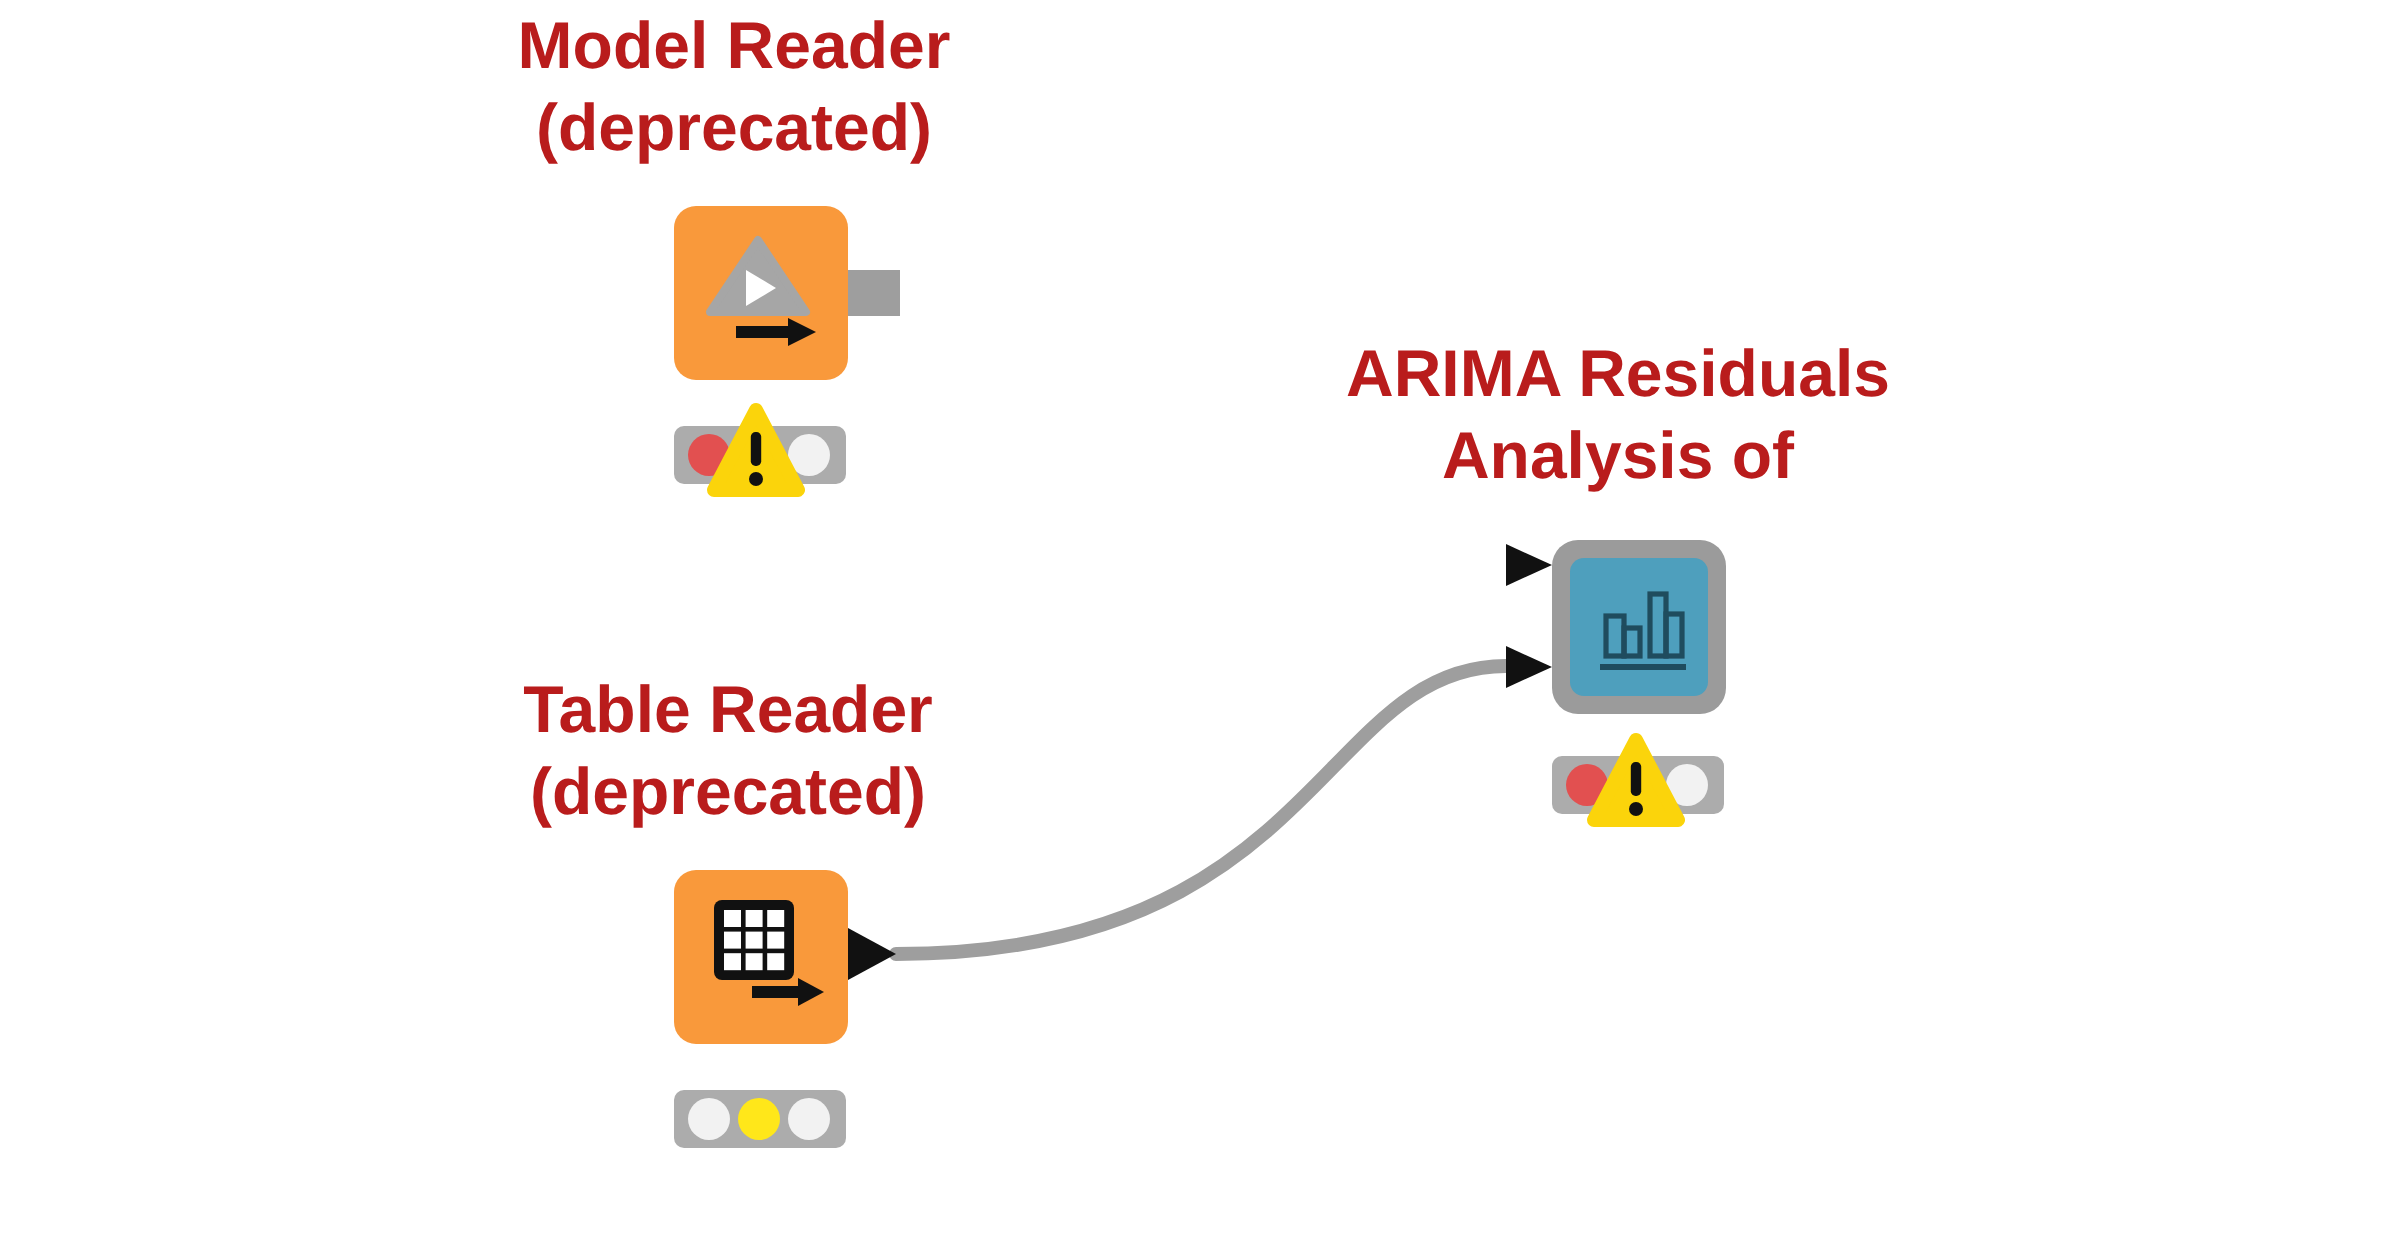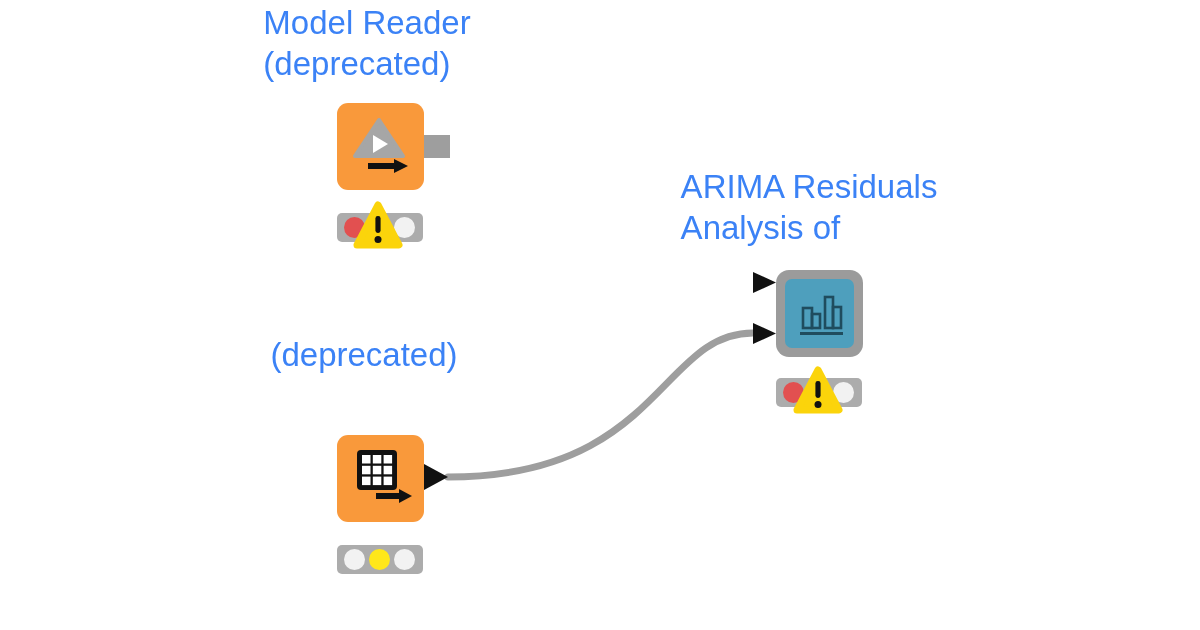--- a/index.html
+++ b/index.html
@@ -7,24 +7,25 @@
     position:relative;
     width:1200px;height:630px;
     background:#fff;
     overflow:hidden;
     font-family:"Liberation Sans", sans-serif;
   }
   .abs{position:absolute;}
   .node-label{
     position:absolute;
     transform:translateX(-50%);
-    font-weight:400;
+    text-align:center;
+    font-weight:700;
     font-size:33px;
     line-height:41px;
-    color:#3b82f6;
+    color:#b91c1c;
     white-space:nowrap;
   }
   .node-body{
     position:absolute;
     width:87px;height:87px;
     border-radius:11px;
   }
   .node-orange{background:#F9993B;}
   .component-frame{
     position:absolute;
@@ -93,20 +94,21 @@
     <div class="light l1 off"></div>
     <div class="light l2 off"></div>
   </div>
   <svg class="abs" style="left:353px;top:201px;" width="50" height="52" viewBox="0 0 50 52">
     <polygon points="25,4 46,44 4,44" fill="#FBD40B" stroke="#FBD40B" stroke-width="7" stroke-linejoin="round"></polygon>
     <rect x="22.4" y="15" width="5.2" height="17" rx="2.4" fill="#111111"></rect>
     <circle cx="25" cy="38.5" r="3.5" fill="#111111"></circle>
   </svg>
 
   <div class="node-label" style="left:364px;top:334px;">
+    <div>Table Reader</div>
     <div>(deprecated)</div>
   </div>
 
   <div class="node-body node-orange" style="left:337px;top:435px;">
     <svg class="abs" style="left:18px;top:13px;" width="58" height="60" viewBox="0 0 58 60">
       <rect x="2" y="2" width="40" height="40" rx="4" fill="#111111"></rect>
       <rect x="7" y="7" width="8.5" height="8.5" fill="#FFFFFF"></rect>
       <rect x="17.8" y="7" width="8.5" height="8.5" fill="#FFFFFF"></rect>
       <rect x="28.6" y="7" width="8.5" height="8.5" fill="#FFFFFF"></rect>
       <rect x="7" y="17.8" width="8.5" height="8.5" fill="#FFFFFF"></rect>

